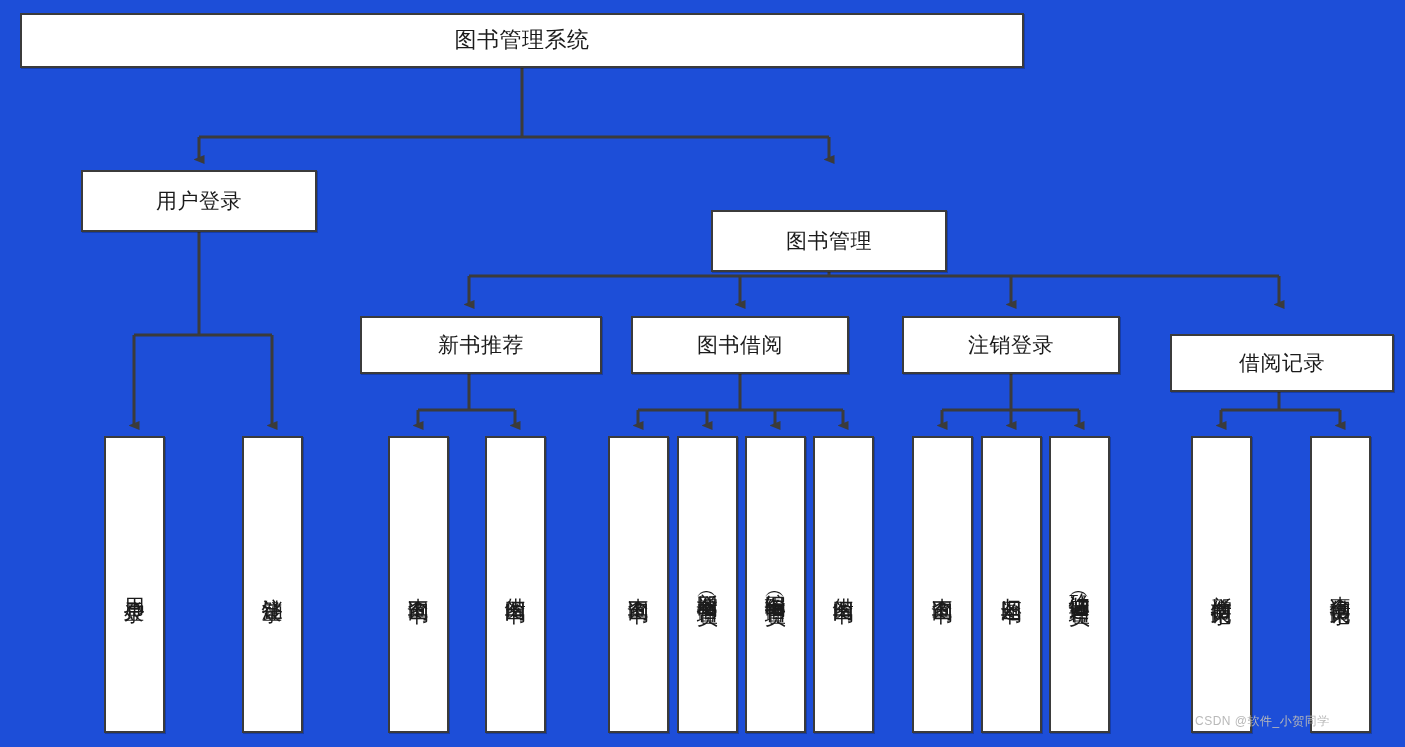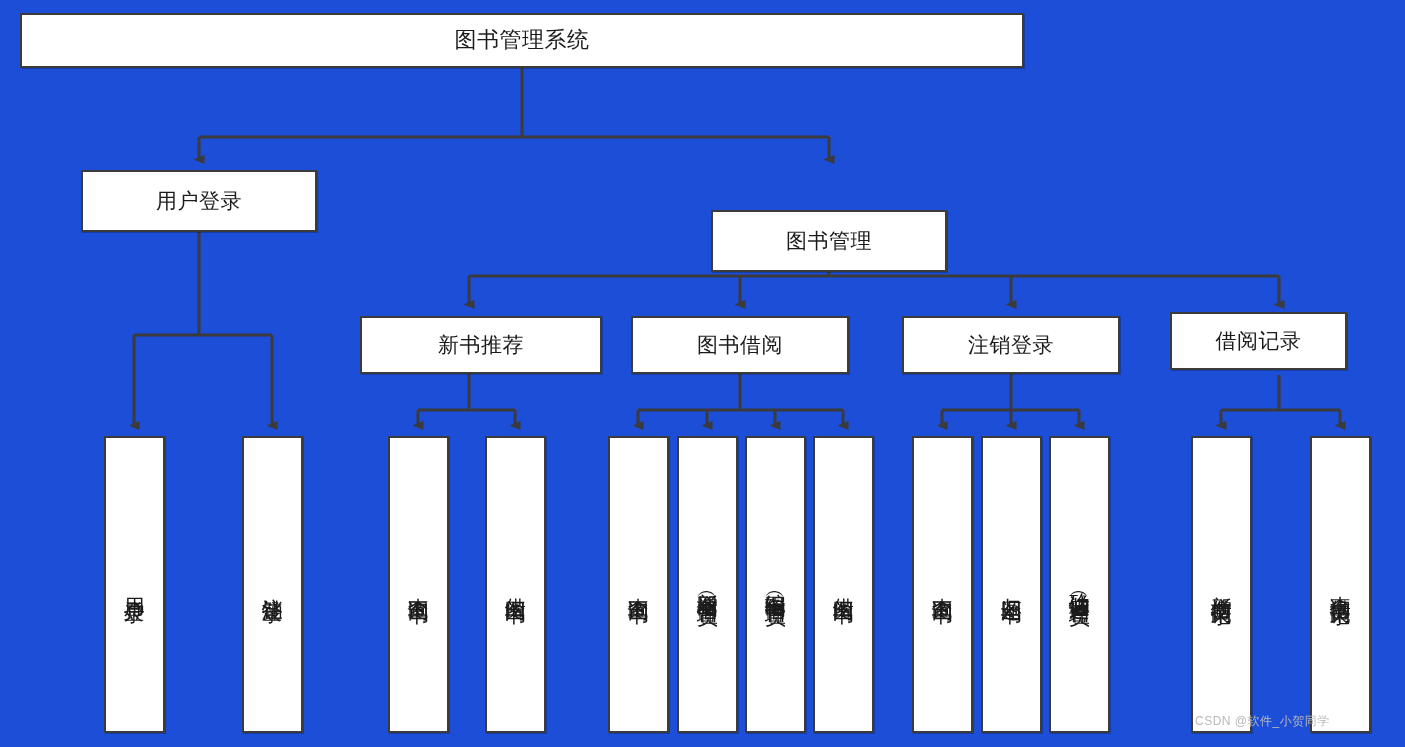--- a/index.html
+++ b/index.html
@@ -130,21 +130,21 @@
 
   <div class="node" style="left:360px; top:316px; width:242px; height:58px;">
     <span class="label">新书推荐</span>
   </div>
   <div class="node" style="left:631px; top:316px; width:218px; height:58px;">
     <span class="label">图书借阅</span>
   </div>
   <div class="node" style="left:902px; top:316px; width:218px; height:58px;">
     <span class="label">注销登录</span>
   </div>
-  <div class="node" style="left:1170px; top:312px; width:177px; height:58px;">
+  <div class="node" style="left:1170px; top:334px; width:224px; height:58px;">
     <span class="label">借阅记录</span>
   </div>
 
   <div class="node vertical" style="left:104px; top:436px; width:61px; height:297px;">
     <span class="label">用户登录</span>
   </div>
   <div class="node vertical" style="left:242px; top:436px; width:61px; height:297px;">
     <span class="label">注销登录</span>
   </div>
 

